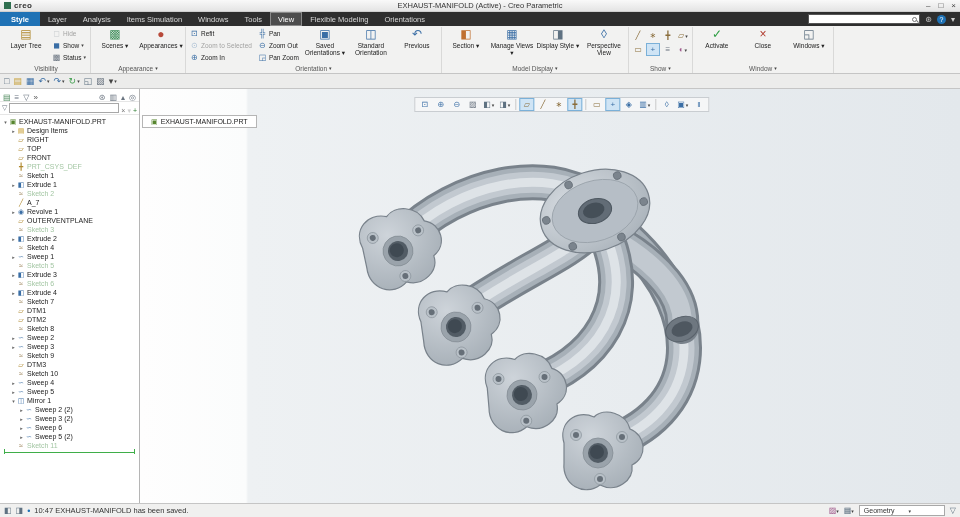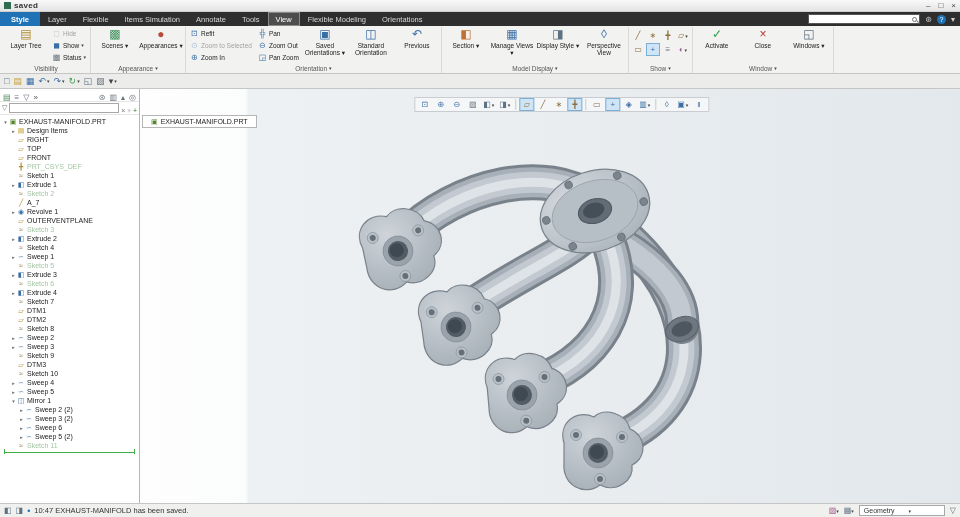--- a/index.html
+++ b/index.html
@@ -88,35 +88,36 @@
   .filter-box { display:flex; align-items:center; gap:14px; background:#fff; border:1px solid #a8a8a8; height:11px; padding:0 4px; min-width:86px; font-size:7px; }
   .i { display:inline-block; }
 </style>
 </head>
 <body>
 
 <div class="app">
 
   <div class="titlebar">
     <span class="logo-mark"></span>
-    <span class="logo">saved</span>
+    <span class="logo">creo</span>
+    <span class="title-text">EXHAUST-MANIFOLD (Active) - Creo Parametric</span>
     <span class="win-controls" id="win-controls">
         <span class="i" style="color: rgb(68, 68, 68);">–</span>
         <span class="i" style="color: rgb(68, 68, 68);">□</span>
         <span class="i" style="color: rgb(68, 68, 68);">×</span>
       </span>
   </div>
 
   <div class="menubar">
     <span id="menu-tabs" style="display:flex;align-items:stretch;">
         <span class="tab file">Style</span>
         <span class="tab">Layer</span>
-        <span class="tab">Flexible</span>
+        <span class="tab">Analysis</span>
         <span class="tab">Items Simulation</span>
-        <span class="tab">Annotate</span>
+        <span class="tab">Windows</span>
         <span class="tab">Tools</span>
         <span class="tab active">View</span>
         <span class="tab">Flexible Modeling</span>
         <span class="tab">Orientations</span>
       </span>
     <span class="menubar-right">
       <span class="searchbox">
         <input placeholder="" style="">
         <span class="mag"></span>
       </span>

